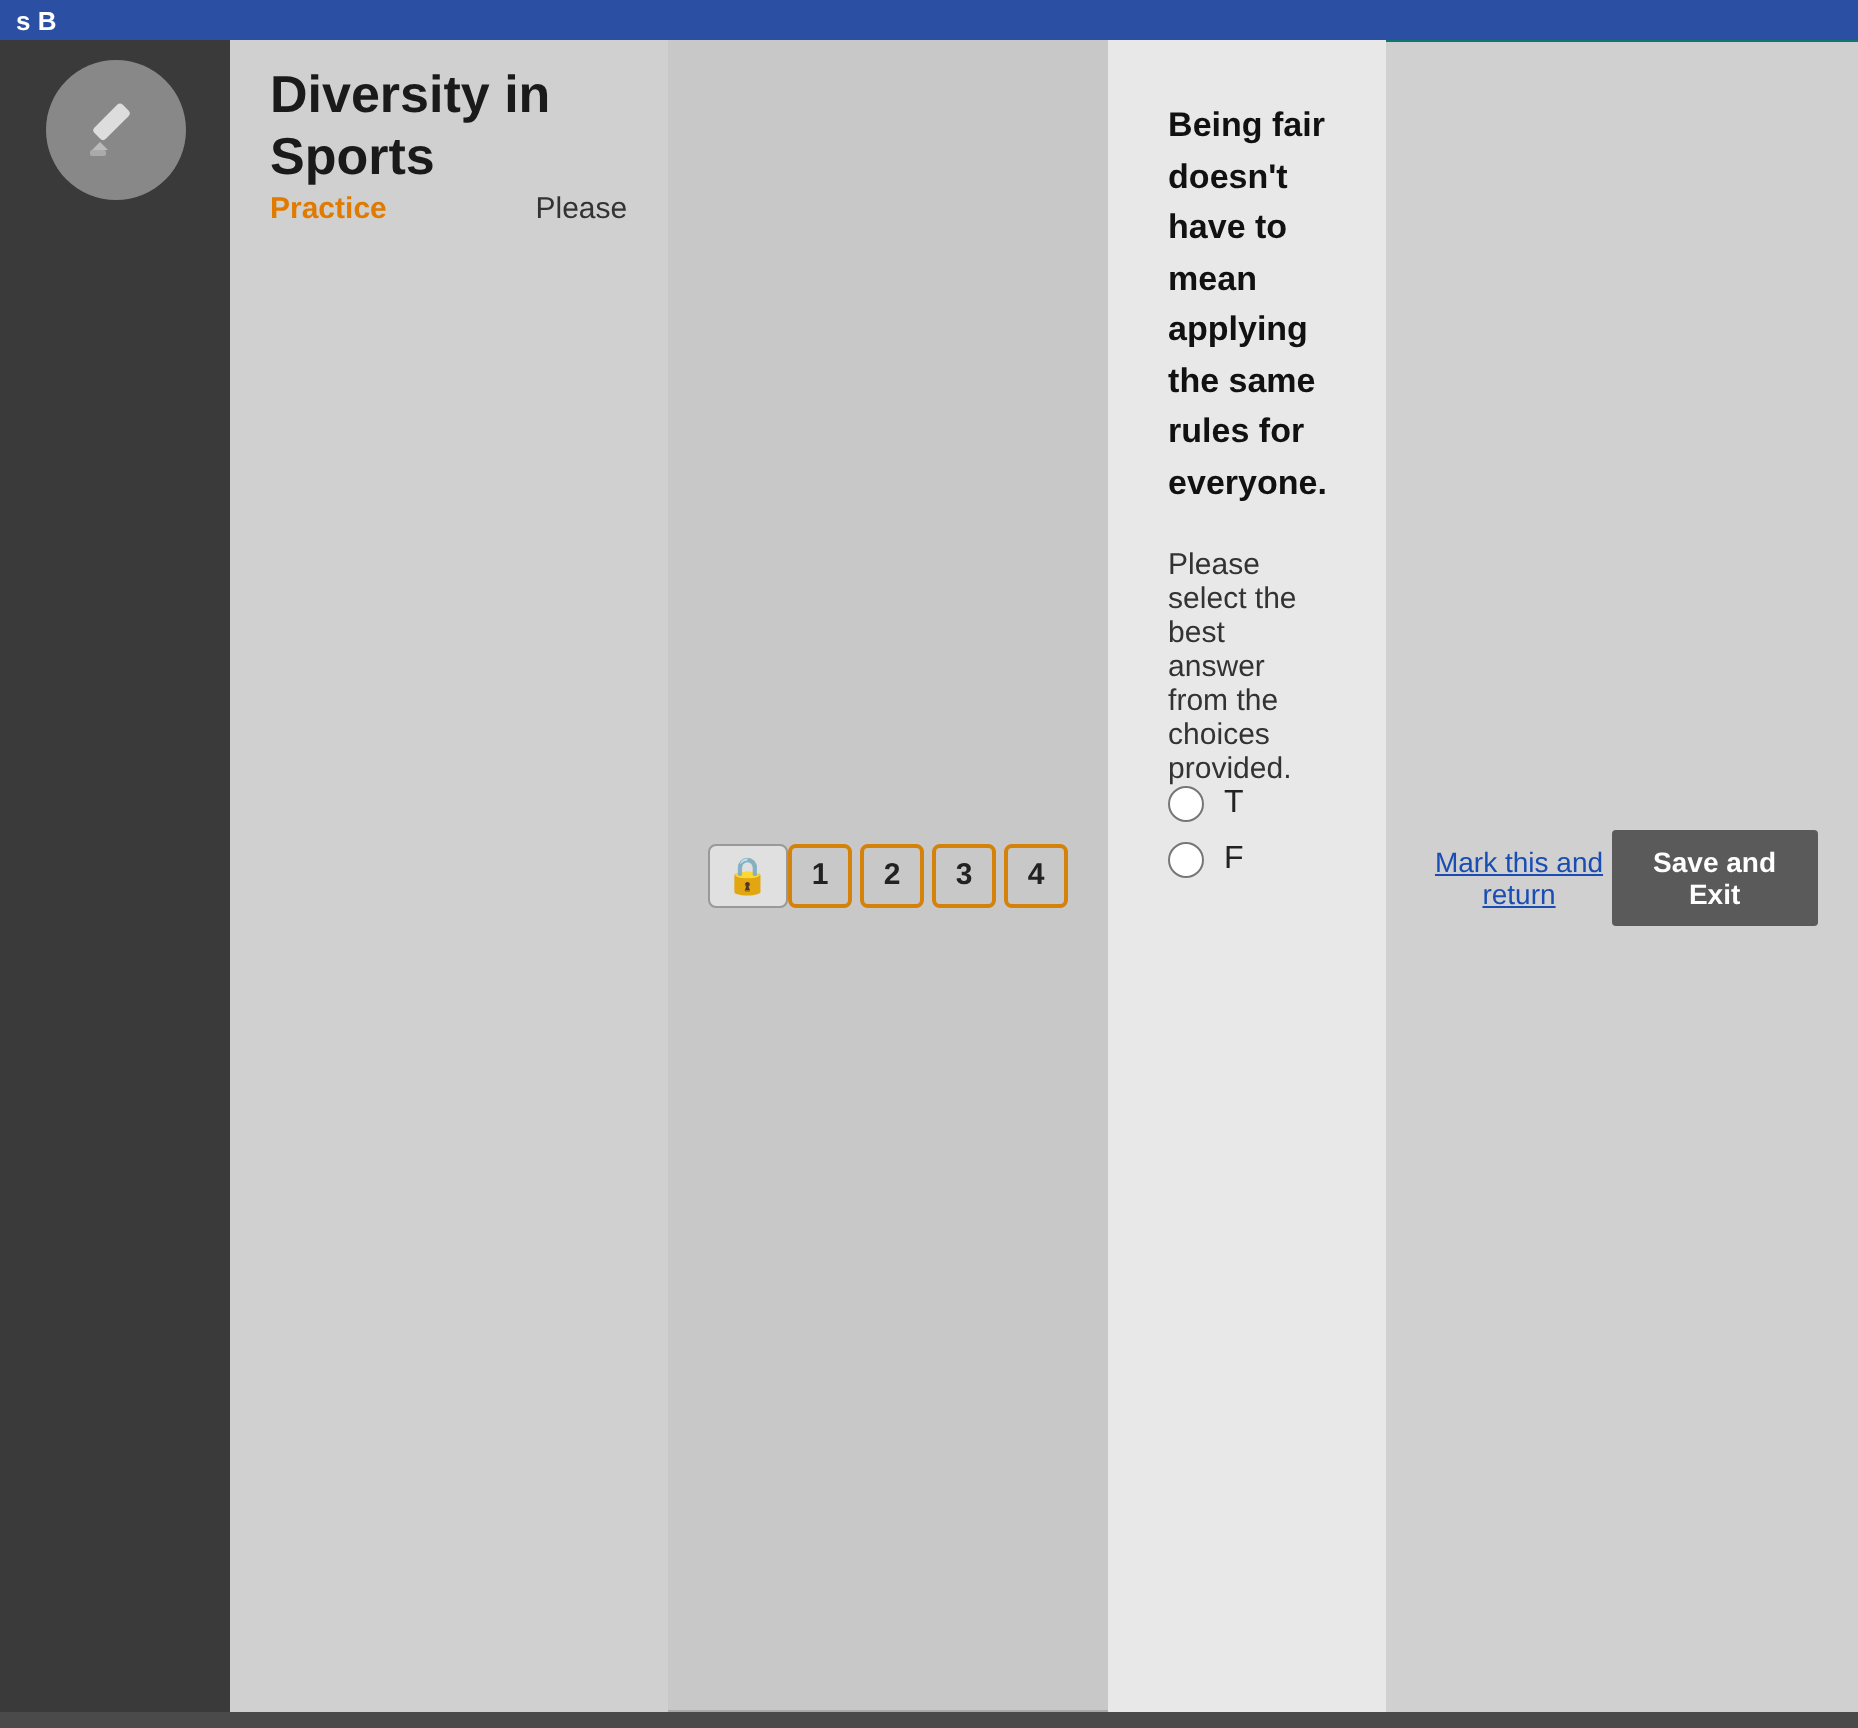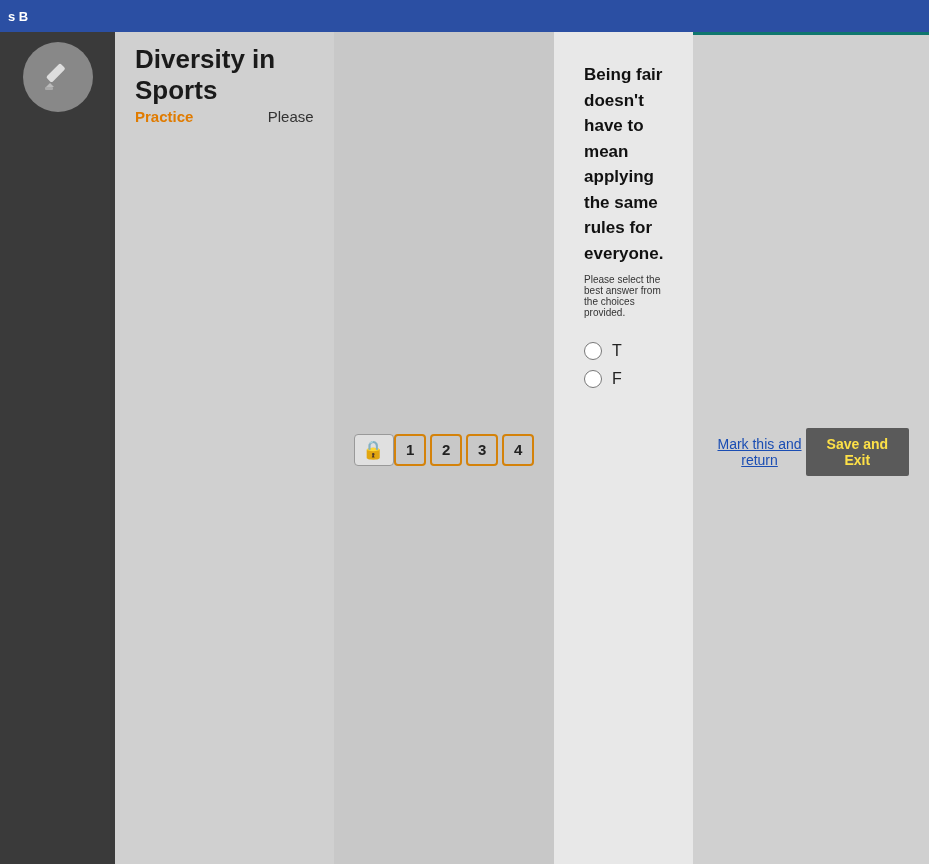--- a/index.html
+++ b/index.html
@@ -8,21 +8,21 @@
       background: #4a4a4a;
       width: 929px;
       height: 864px;
       overflow: hidden;
       position: relative;
     }
 
     
     .top-bar {
       background: #2b4fa3;
-      height: 32px;
+      height: 20px;
       width: 100%;
       display: flex;
       align-items: center;
       padding-left: 8px;
     }
     .top-bar-label {
       color: #fff;
       font-size: 13px;
       font-weight: bold;
     }
@@ -144,27 +144,26 @@
       background: #e8e8e8;
       margin: 0;
       padding: 30px 30px 20px 30px;
       display: flex;
       flex-direction: column;
     }
     .question-statement {
       font-size: 17px;
       font-weight: bold;
       color: #111;
-      margin-bottom: 8px;
+      margin-bottom: 20px;
       line-height: 1.5;
     }
     .instruction-text {
-      font-size: 10px;
+      font-size: 15px;
       color: #333;
-      margin-bottom: 24px;
     }
     .answer-options {
       display: flex;
       flex-direction: column;
       gap: 10px;
     }
     .radio-option {
       display: flex;
       align-items: center;
       gap: 10px;
@@ -177,37 +176,37 @@
       accent-color: #555;
     }
     .radio-label {
       font-size: 16px;
       color: #222;
     }
 
     
     .bottom-bar {
       background: #d0d0d0;
-      border-top: 3px solid #0f766e;
+      border-top: 1px solid #0f766e;
       padding: 10px 20px;
       display: flex;
       align-items: center;
       justify-content: space-between;
     }
     .mark-return-link {
       color: #1a4db3;
       font-size: 14px;
       text-decoration: underline;
       cursor: pointer;
       background: none;
       border: none;
     }
     .save-exit-btn {
       background: #5a5a5a;
-      color: #fde047;
+      color: #ffffff;
       border: none;
       padding: 8px 18px;
       font-size: 14px;
       font-weight: bold;
       cursor: pointer;
       border-radius: 2px;
     }
   </style>
 </head>
 <body>

